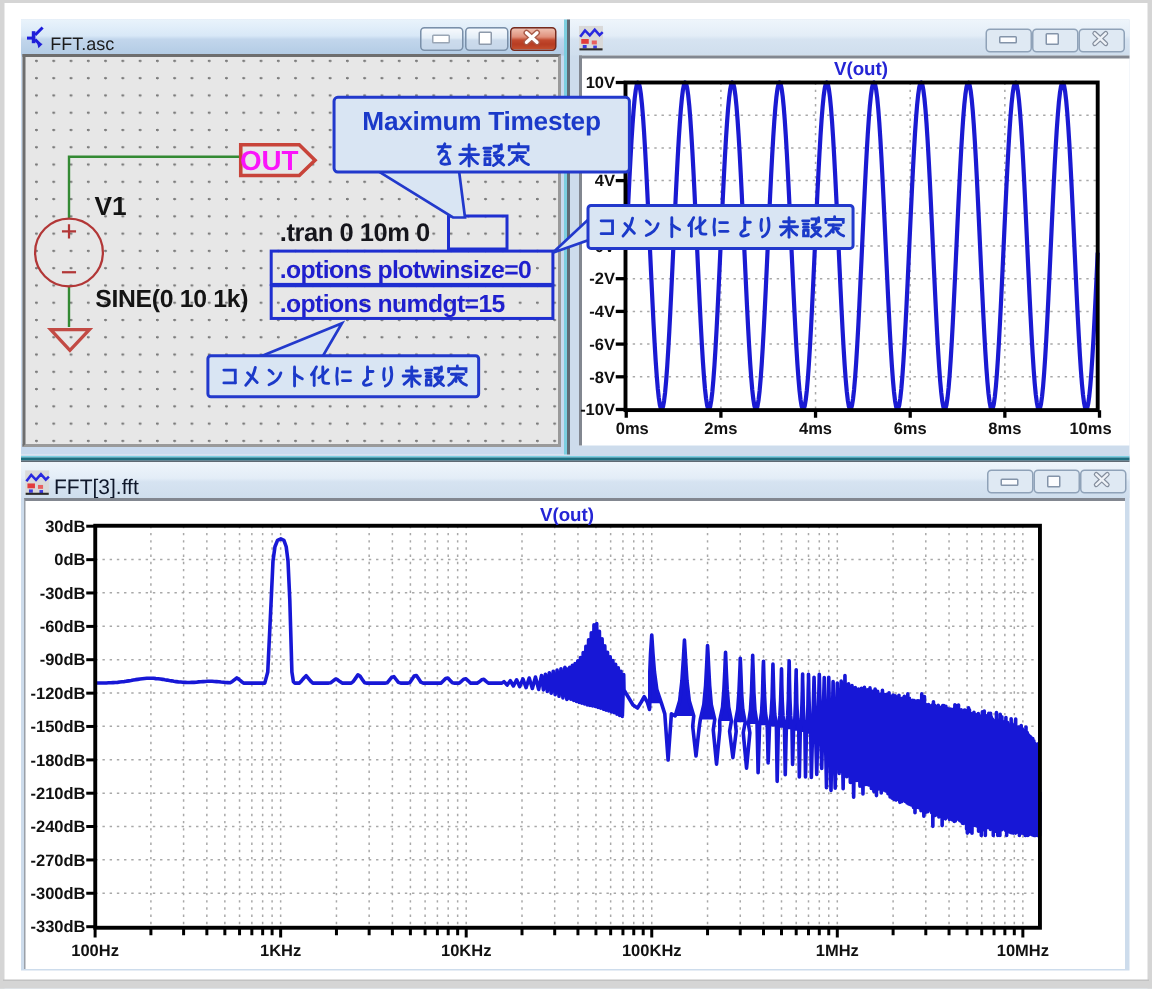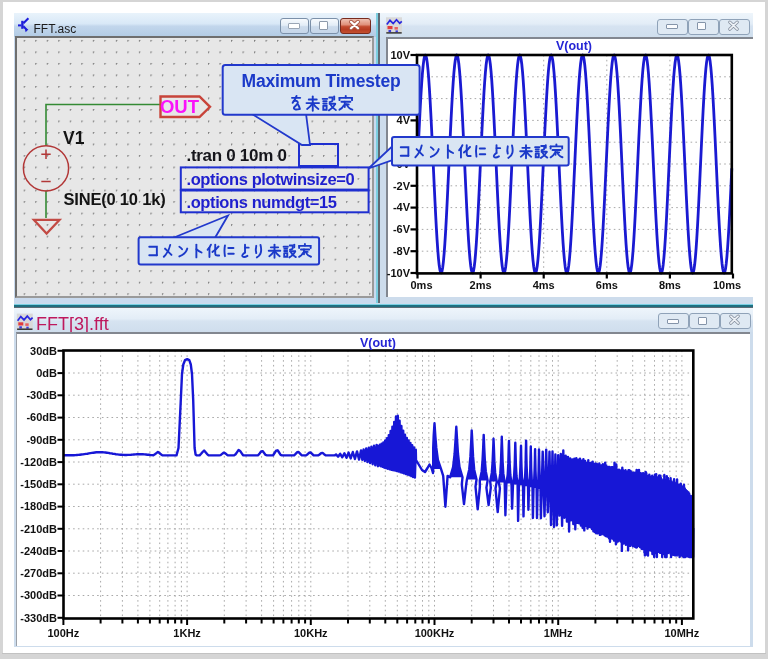--- a/index.html
+++ b/index.html
@@ -26,21 +26,21 @@
  <span class="titletxt" style="color:#9ba1a8;font-size:12.5px;">FFT.raw</span>
 </div>
 
 <div class="abs" style="left:385.8px;top:36.6px;width:365.2px;height:258.4px;background:#ffffff;border-left:2px solid #828790;border-top:2px solid #828790;"></div>
 
 <div class="abs" style="left:13.5px;top:303.2px;width:739.5px;height:343.4px;background:#cddcec;"></div>
 <div class="abs" style="left:13.5px;top:303.5px;width:739.5px;height:1.5px;background:#79cfe2;"></div>
 <div class="abs" style="left:13.5px;top:305px;width:739.5px;height:1.6px;background:#1e6f80;"></div>
 <div class="abs" style="left:13.5px;top:306.6px;width:739.5px;height:1.1px;background:#5f6a74;"></div>
 <div class="abs" style="left:13.5px;top:307.5px;width:739.5px;height:24px;background:linear-gradient(#eef5fb,#e3edf7 45%,#d6e3f1 55%,#cfdeed);"></div>
-<div class="abs" style="left:36px;top:312.5px;"><span class="titletxt" style="color:#be185d;font-size:18px;">FFT[3].fft</span></div>
+<div class="abs" style="left:36px;top:312.5px;"><span class="titletxt" style="color:#0f172a;font-size:14px;">FFT[3].fft</span></div>
 <div class="abs" style="left:15.8px;top:331.6px;width:733.4px;height:312.4px;background:#ffffff;border-left:1px solid #9aa0a8;border-top:2px solid #828790;"></div>
 
 <div class="abs" style="left:13.5px;top:12.5px;width:364.8px;height:290.7px;background:#c9daee;"></div>
 <div class="abs" style="left:13.5px;top:12.5px;width:362.8px;height:24px;background:linear-gradient(#e9f3fb,#d8e8f7 45%,#c2d6ec 55%,#b2cbe4);"></div>
 <div class="abs" style="left:376.3px;top:12.5px;width:2px;height:290.7px;background:#7ccfe0;"></div>
 <div class="abs" style="left:33.5px;top:18px;"><span class="titletxt">FFT.asc</span></div>
 
 <div class="abs" style="left:14.6px;top:36px;width:355.9px;height:257.6px;background:#e7e7e7;
  border:2px solid #6e6e6e;border-right-color:#9a9a9a;border-bottom-color:#9a9a9a;
  background-image:radial-gradient(circle at 7.3px 2.6px, #7c7c7c 0.7px, rgba(0,0,0,0) 1.05px);

